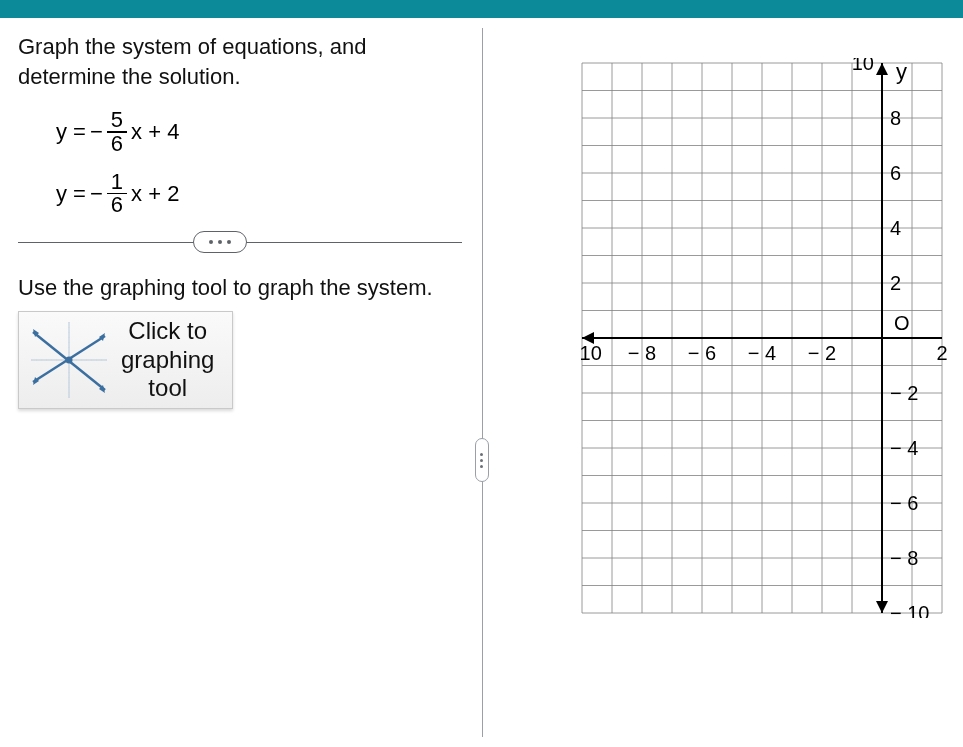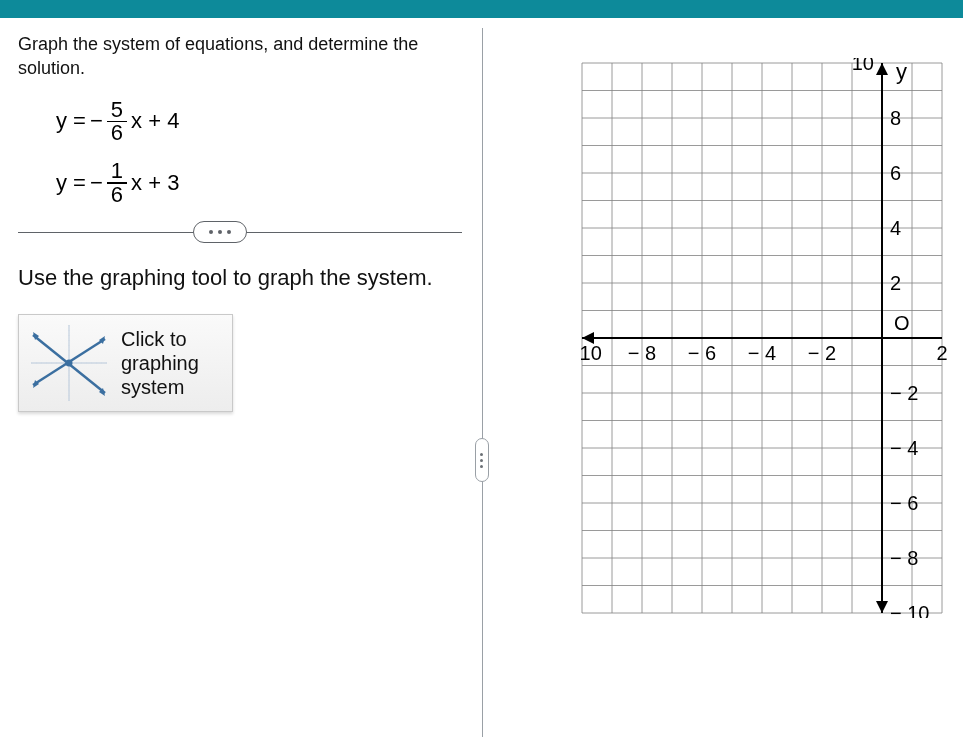--- a/index.html
+++ b/index.html
@@ -53,21 +53,21 @@
     gap: 3px;
   }
   .divider-handle span {
     width: 3px; height: 3px; background:#6b7075; border-radius:50%;
   }
   .right {
     width: 50%;
     position: relative;
   }
   .prompt {
-    font-size: 18px;
+    font-size: 22px;
     color: #111;
     line-height: 1.35;
   }
   .eqblock {
     margin: 18px 0 26px 38px;
     font-size: 22px;
   }
   .eqrow {
     display:flex;
     align-items:center;
@@ -106,45 +106,45 @@
     justify-content:center;
     gap:5px;
   }
   .ellipsis-pill i{
     width:4px;height:4px;background:#5f6368;border-radius:50%;
   }
   .instruction {
     font-size: 22px;
     color:#111;
     line-height:1.35;
-    margin-bottom: 22px;
+    margin-bottom: 8px;
   }
   .graph-btn {
     width: 215px;
     height: 98px;
     border: 1px solid #c9c9c9;
     background: linear-gradient(#fafafa,#ededed);
     box-shadow: 0 2px 3px rgba(0,0,0,0.15);
     display:flex;
     align-items:center;
     cursor:pointer;
     padding: 6px 10px 6px 6px;
   }
   .graph-btn .thumb {
     width: 88px;
     height: 84px;
     flex:none;
     position:relative;
     margin-right:8px;
   }
   .graph-btn-label {
-    font-size: 20px;
+    font-size: 24px;
     color:#111;
     line-height:1.2;
-    text-align:left;
+    text-align:center;
   }
 
   
   .chart {
     position: absolute;
     left: 95px;
     top: 40px;
     width: 370px;
     height: 560px;
   }
@@ -170,21 +170,21 @@
         <span>x + 4</span>
       </div>
       <div class="eqrow">
         <span>y = </span>
         <span style="margin-left:4px">− </span>
         <span class="frac">
           <span class="num">1</span>
           <span class="bar"></span>
           <span class="den">6</span>
         </span>
-        <span>x + 3</span>
+        <span>x + 2</span>
       </div>
     </div>
 
     <div class="hr-wrap">
       <hr class="hr">
       <div class="ellipsis-pill">
         <i></i>
           <i></i>
           <i></i>
       </div>
@@ -208,21 +208,21 @@
           <circle cx="44" cy="42" r="3.5" fill="#3b6fa0"></circle>
           <polygon points="8,11 14,15 10,19" fill="#3b6fa0"></polygon>
           <polygon points="80,75 74,71 78,67" fill="#3b6fa0"></polygon>
           <polygon points="8,67 14,63 10,59" fill="#3b6fa0"></polygon>
           <polygon points="80,15 74,19 78,23" fill="#3b6fa0"></polygon>
         </svg>
       </div>
       <div class="graph-btn-label">
         <div>Click to</div>
         <div>graphing</div>
-        <div>system</div>
+        <div>tool</div>
       </div>
     </div>
   </div>
 
   <div class="divider-wrap">
     <div class="divider"></div>
     <div class="divider-handle">
       <span></span>
         <span></span>
         <span></span>

